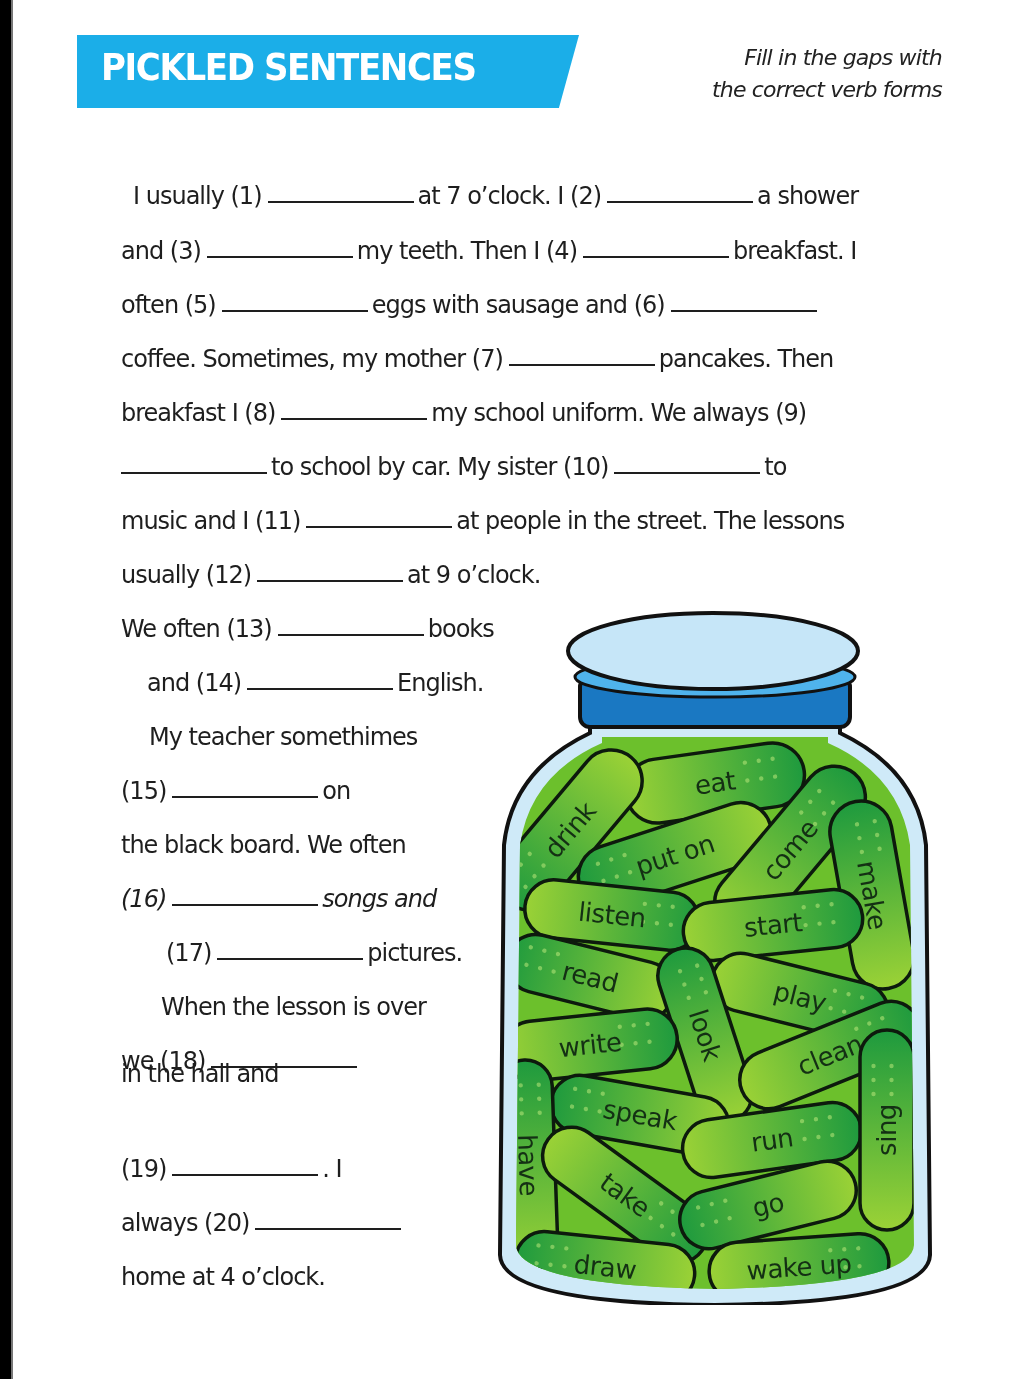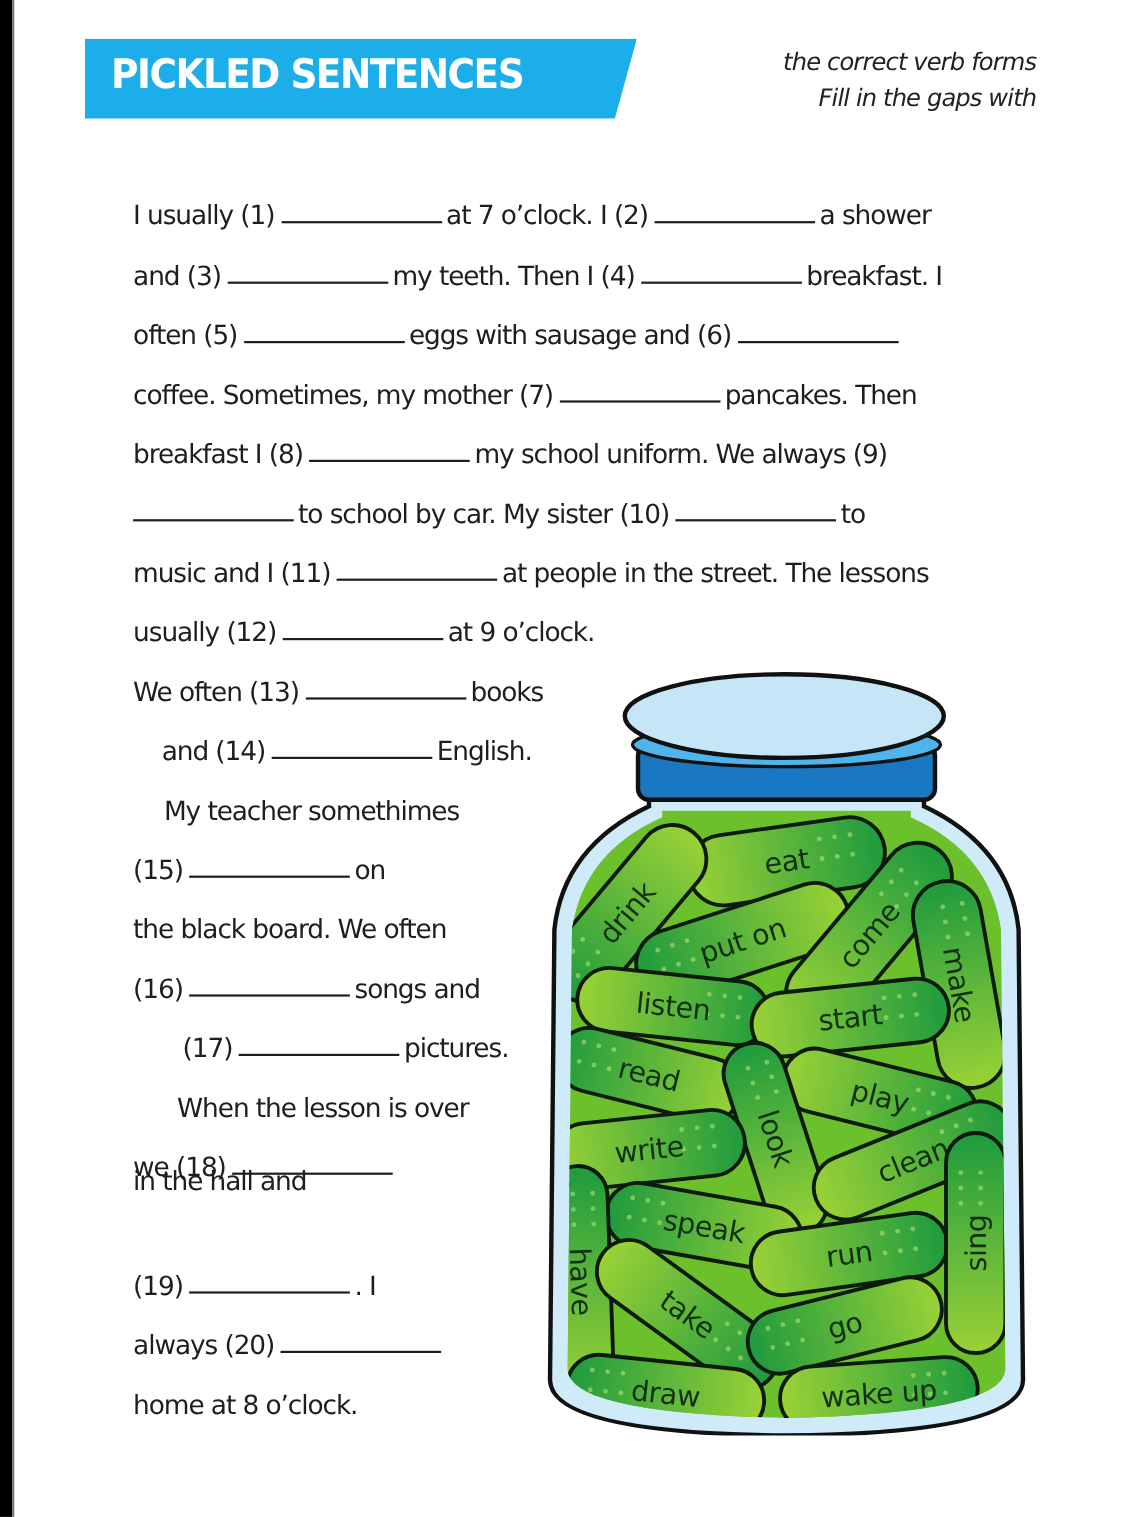--- a/index.html
+++ b/index.html
@@ -50,46 +50,46 @@
 </head>
 <body>
 
 <div class="left-bar"></div>
 <div class="left-bar-edge"></div>
 
 <div class="title-banner"></div>
 <div class="title-text">PICKLED SENTENCES</div>
 
 <div class="instructions">
+  <div>Fill in the gaps with</div>
   <div>the correct verb forms</div>
-  <div>Fill in the gaps with</div>
 </div>
 
 <div id="text-lines">
-    <div class="line" style="top: 180px;"><span>I usually (1)</span><span class="gap"></span><span>at 7 o’clock. I (2)</span><span class="gap"></span><span>a shower</span></div>
+    <div class="line" style="top: 180px; margin-left: 12px;"><span>I usually (1)</span><span class="gap"></span><span>at 7 o’clock. I (2)</span><span class="gap"></span><span>a shower</span></div>
     <div class="line" style="top: 235px;"><span>and (3)</span><span class="gap"></span><span>my teeth.  Then I (4)</span><span class="gap"></span><span>breakfast. I</span></div>
     <div class="line" style="top: 289px;"><span>often (5)</span><span class="gap"></span><span>eggs with sausage and (6)</span><span class="gap"></span></div>
     <div class="line" style="top: 343px;"><span>coffee. Sometimes, my mother (7)</span><span class="gap"></span><span>pancakes. Then</span></div>
     <div class="line" style="top: 397px;"><span>breakfast I (8)</span><span class="gap"></span><span>my school uniform. We always (9)</span></div>
     <div class="line" style="top: 451px;"><span class="gap nomargin-left"></span><span>to school by car. My sister (10)</span><span class="gap"></span><span>to</span></div>
     <div class="line" style="top: 505px;"><span>music and I (11)</span><span class="gap"></span><span>at people in the street. The lessons</span></div>
     <div class="line" style="top: 559px;"><span>usually (12)</span><span class="gap"></span><span>at 9 o’clock.</span></div>
     <div class="line" style="top: 613px;"><span>We often (13)</span><span class="gap"></span><span>books</span></div>
     <div class="line" style="top: 667px; margin-left: 26px;"><span>and (14)</span><span class="gap"></span><span>English.</span></div>
     <div class="line" style="top: 721px; margin-left: 28px;"><span>My teacher somethimes</span></div>
     <div class="line" style="top: 775px;"><span>(15)</span><span class="gap"></span><span>on</span></div>
     <div class="line" style="top: 829px;"><span>the black board.  We often</span></div>
-    <div class="line" style="top: 883px;"><span>(16)</span><span class="gap"></span><span>songs and</span></div>
+    <div class="line" style="top: 883px; font-style: italic;"><span>(16)</span><span class="gap"></span><span>songs and</span></div>
     <div class="line" style="top: 937px; margin-left: 45px;"><span>(17)</span><span class="gap"></span><span>pictures.</span></div>
     <div class="line" style="top: 991px; margin-left: 40px;"><span>When the lesson is over</span></div>
     <div class="line" style="top: 1045px;"><span>we (18)</span><span class="gap"></span></div>
     <div class="line" style="top: 1058px;"><span>in the hall and</span></div>
     <div class="line" style="top: 1153px;"><span>(19)</span><span class="gap"></span><span>. I</span></div>
     <div class="line" style="top: 1207px;"><span>always (20)</span><span class="gap"></span></div>
-    <div class="line" style="top: 1261px;"><span>home at 8 o’clock.</span></div>
+    <div class="line" style="top: 1261px;"><span>home at 4 o’clock.</span></div>
   </div>
 
 <div class="jar-wrap">
   <svg id="jar-svg" width="450" height="700" viewBox="0 0 450 700">
     <defs>
       <linearGradient id="pk1" x1="0" x2="1" y1="0" y2="0">
         <stop offset="0" stop-color="#9bd236"></stop>
           <stop offset="1" stop-color="#1e9a3e"></stop>
       </linearGradient>
       <linearGradient id="pk2" x1="0" x2="1" y1="0" y2="0">

